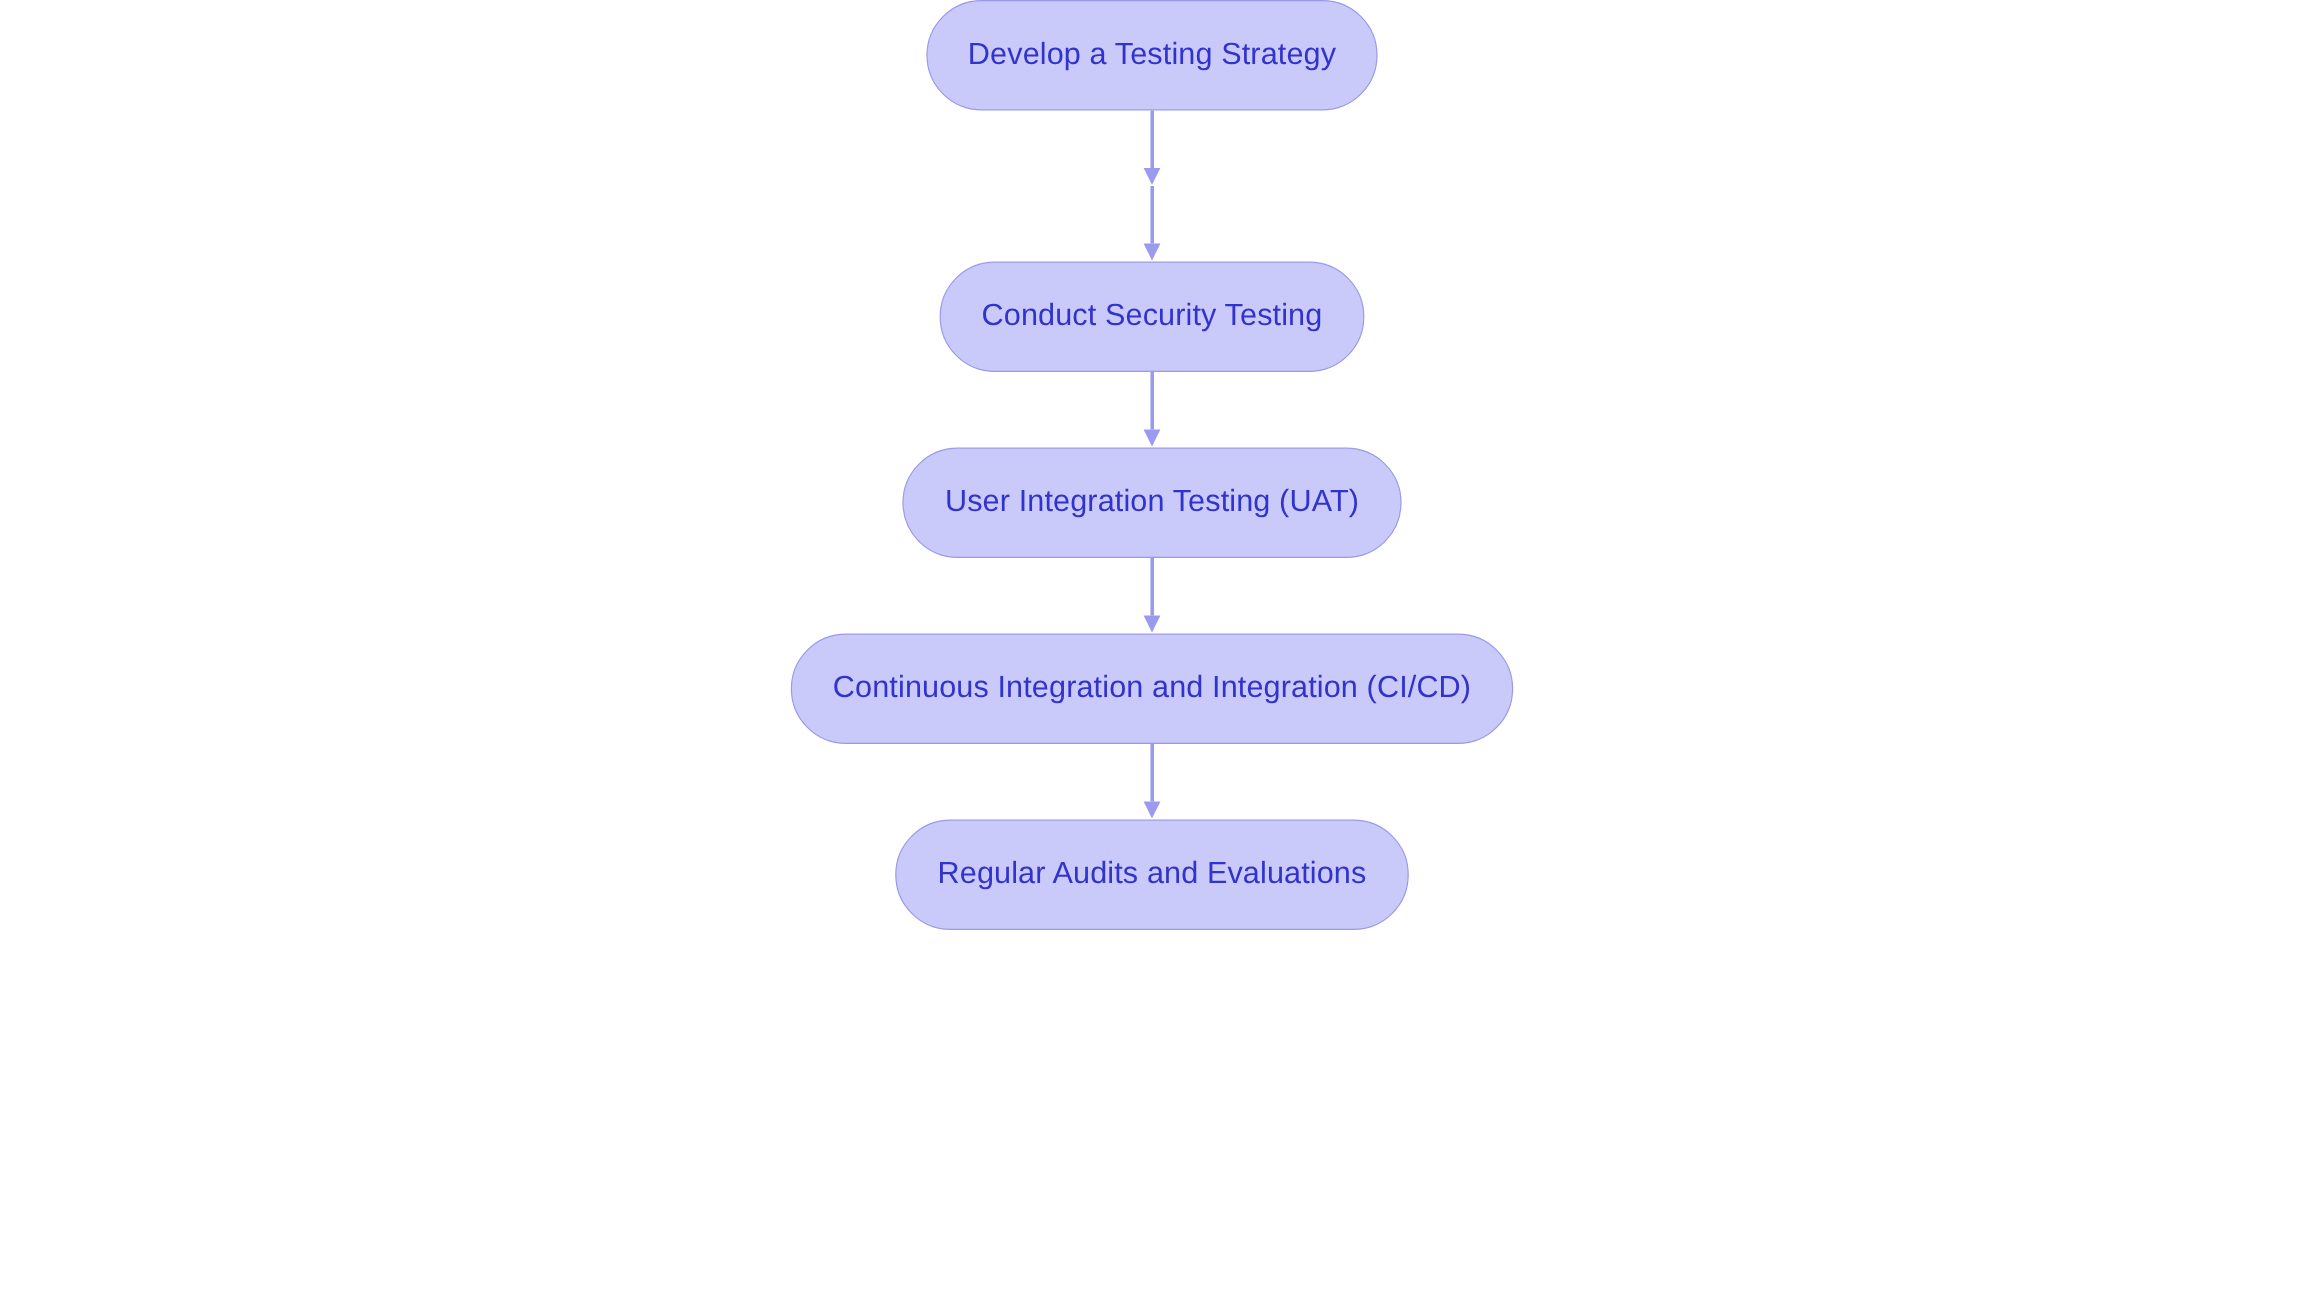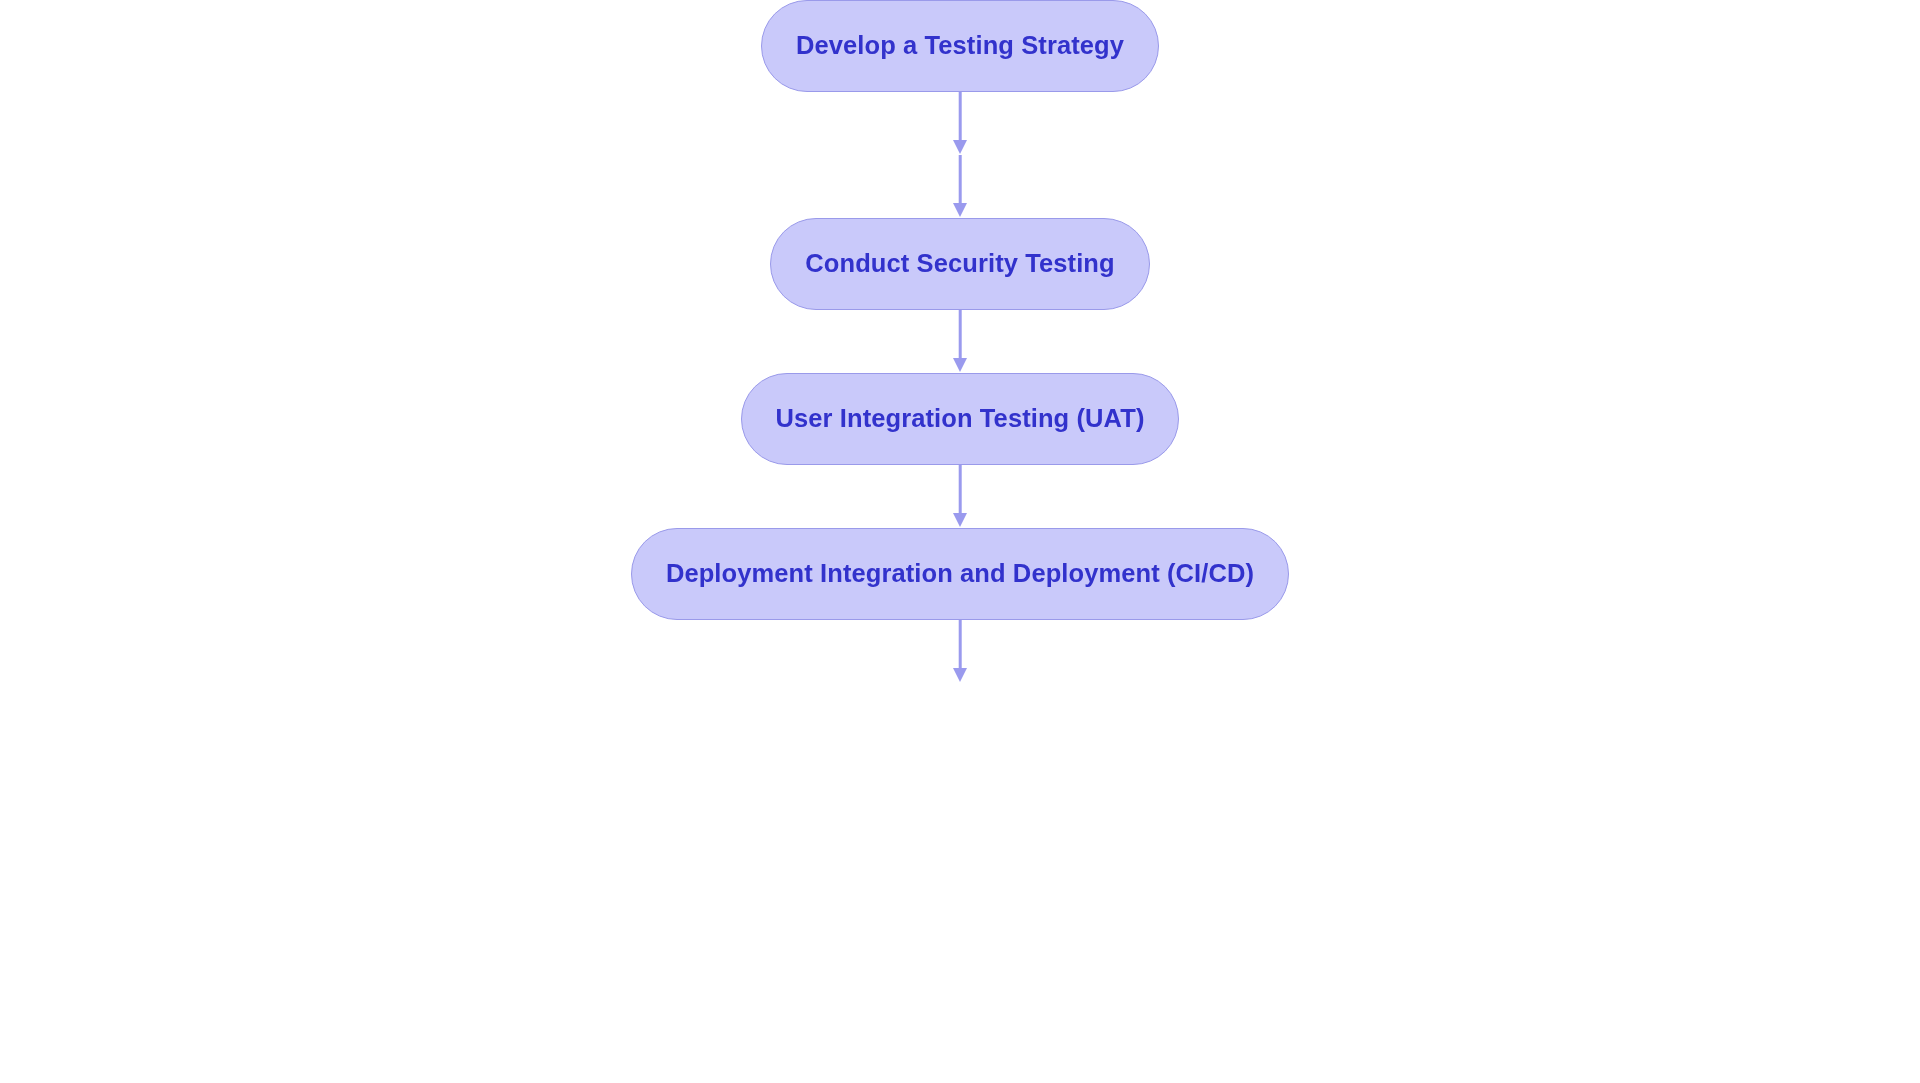--- a/index.html
+++ b/index.html
@@ -38,21 +38,21 @@
     display: flex;
     align-items: center;
     justify-content: center;
     background: #c9c9fa;
     border: 1.6px solid #9a9aea;
     border-radius: 999px;
     height: 92px;
     padding: 0 34px;
     color: #3232cc;
     font-size: 25.5px;
-    font-weight: 700;
+    font-weight: 400;
     letter-spacing: 0.1px;
     white-space: nowrap;
     line-height: 1;
   }
   .node-label {
     color: #3232cc;
     font-size: 25.5px;
     white-space: nowrap;
   }
   .connector {
@@ -124,24 +124,29 @@
       </div>
     </div>
 
     <div class="connector">
       <span class="shaft"></span>
       <span class="head"></span>
     </div>
 
     <div class="node-row">
       <div class="node">
-        <span class="node-label">Deployment Integration and Deployment (CI/CD)</span>
+        <span class="node-label">Continuous Integration and Integration (CI/CD)</span>
       </div>
     </div>
 
     <div class="connector">
       <span class="shaft"></span>
       <span class="head"></span>
     </div>
 
+    <div class="node-row">
+      <div class="node">
+        <span class="node-label">Regular Audits and Evaluations</span>
+      </div>
+    </div>
 
   </div>
 </div>
 
 </body></html>

